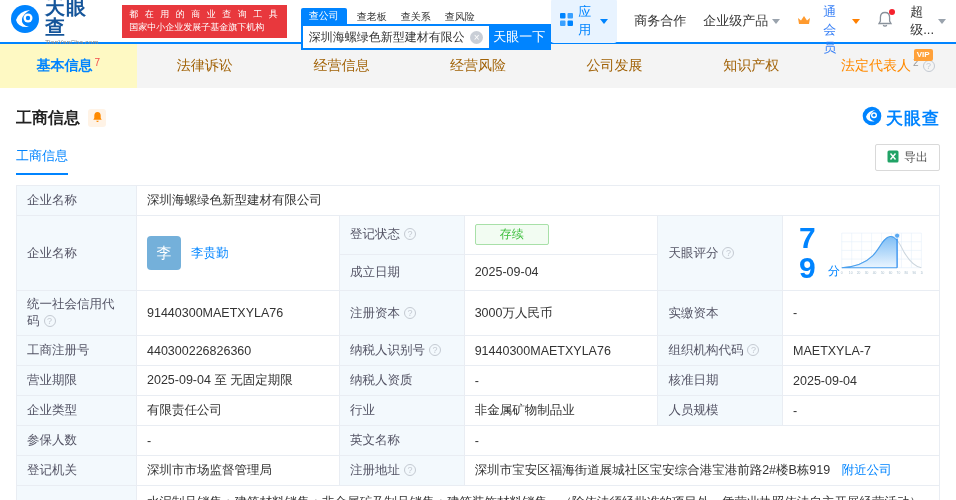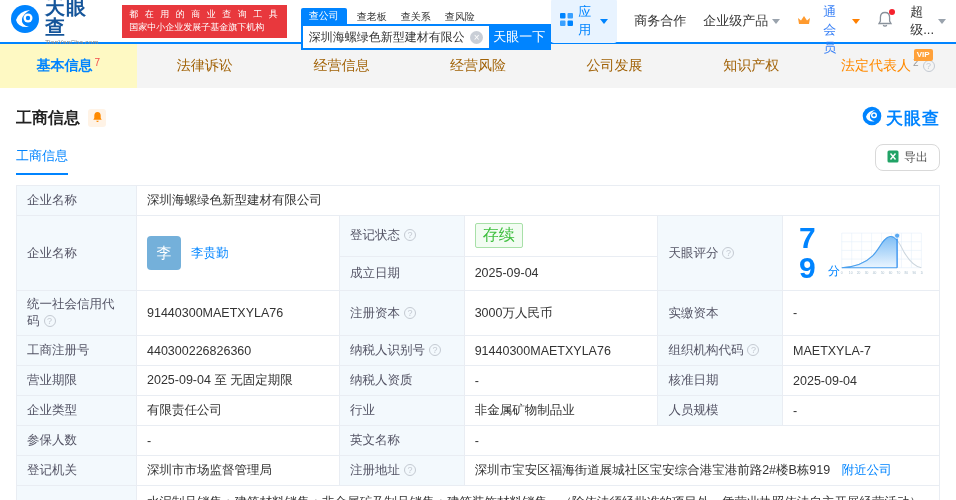--- a/index.html
+++ b/index.html
@@ -69,35 +69,35 @@
   .bell-badge { width:18px; height:18px; background:#fff3e6; border-radius:3px;
     margin-left:8px; display:flex; align-items:center; justify-content:center; cursor:pointer; }
   .wm { margin-left:auto; display:flex; align-items:center; gap:4px; }
   .wm-txt { font-size:17px; color:#0084ff; font-weight:bold; letter-spacing:1px; }
 
   .subrow { margin-top:14px; display:flex; align-items:flex-end; }
   .subtab { font-size:13px; padding-bottom:8px; cursor:pointer; }
   .subtab.on { color:#0084ff; border-bottom:2px solid #0084ff; }
   .subtab.off { color:#c9ced6; margin-left:20px; }
   .export { margin-left:auto; display:flex; align-items:center; gap:5px;
-    border:1px solid #d9d9d9; border-radius:8px; padding:4px 11px; font-size:12px;
+    border:1px solid #d9d9d9; border-radius:2px; padding:4px 11px; font-size:12px;
     color:#555; background:#fff; cursor:pointer; margin-bottom:4px; font-family:inherit; }
 
   table { width:100%; border-collapse:collapse; table-layout:fixed; margin-top:10px;
     font-size:12.5px; }
   td { border:1px solid #e9edf3; padding:5px 10px; vertical-align:middle;
     height:30px; color:#333; word-break:break-all;margin-top:8px; }
   td.lbl { background:#f3f9fd; color:#556; }
   .blue-link { color:#0084ff; text-decoration:none; cursor:pointer; }
   .rep { display:flex; align-items:center; }
   .avatar { width:34px; height:34px; border-radius:4px; background:#74b0da; color:#fff;
     font-size:15px; display:flex; align-items:center; justify-content:center; }
   .rep a { margin-left:10px; }
   .badge-ok { display:inline-block; color:#3fbf3f; background:#f2fcf2;
-    border:1px solid #a8e0a8; border-radius:2px; padding:1px 7px; font-size:16px; }
+    border:1px solid #a8e0a8; border-radius:2px; padding:1px 24px; font-size:12px; }
   .score-cell { display:flex; align-items:center; padding:2px 6px; }
   .score-num { font-size:30px; font-weight:bold; color:#0084ff; line-height:1; }
   .score-unit { font-size:12px; color:#0084ff; align-self:flex-end; margin-bottom:3px; }
   .scope-td { line-height:1.8; font-size:12.5px; }
   .addr-link { margin-left:8px; white-space:nowrap; }
 </style>
 </head>
 <body>
 
 <header class="hdr">

